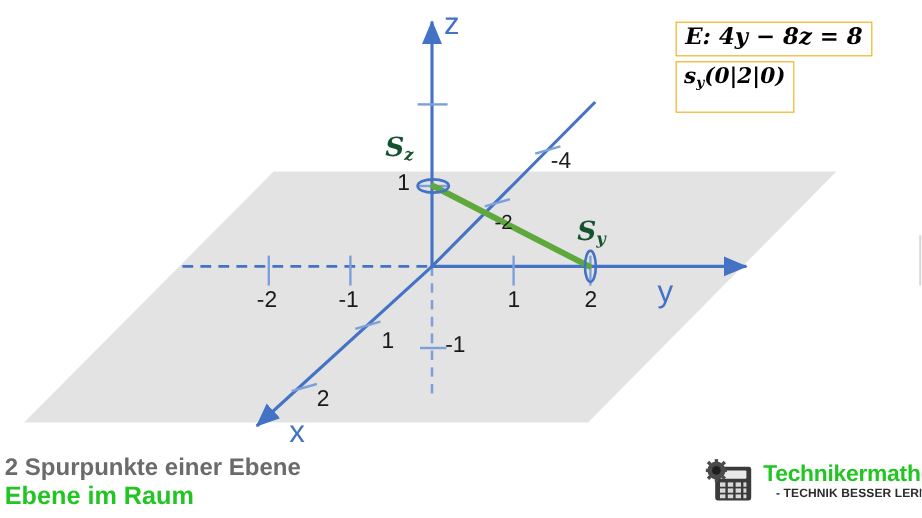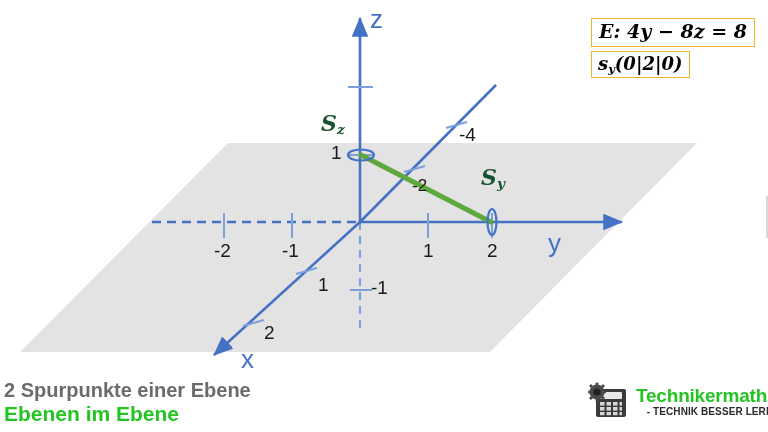--- a/index.html
+++ b/index.html
@@ -27,38 +27,37 @@
   }
 
   
   .formula-stack {
     position: absolute;
     left: 563px;
     top: 18px;
     display: flex;
     flex-direction: column;
     align-items: flex-start;
-    margin-left: 28px;
   }
   .formula-box {
     border: 1.6px solid #f0b323;
     background: #ffffff;
     padding: 2px 7px 3px 7px;
     font-family: "DejaVu Serif", serif;
     font-weight: bold;
     font-style: italic;
     font-size: 19px;
     color: #000000;
     line-height: 1.15;
     white-space: nowrap;
     margin-bottom: 4px;
   }
   .formula-box.small {
     font-size: 18px;
-    padding: 2px 6px 1px 6px;
+    padding: 2px 6px 18px 6px;
   }
   .formula-box sub {
     font-size: 0.64em;
     vertical-align: -0.28em;
   }
 
   
   .tick-label {
     position: absolute;
     font-family: "Liberation Sans", sans-serif;
@@ -228,26 +227,26 @@
   <div class="tick-label" style="left:264px; top:322px;">2</div>
   <div class="tick-label small" style="left:412px; top:176px;">-2</div>
   <div class="tick-label" style="left:459px; top:124px;">-4</div>
 
   <div class="tick-label" style="left:331px; top:142px;">1</div>
   <div class="tick-label" style="left:371px; top:277px;">-1</div>
 
   <div class="point-label" style="left:321px; top:110px;">
     <span>S<sub>z</sub></span>
   </div>
-  <div class="point-label" style="left:481px; top:164px;text-align:right;">
+  <div class="point-label" style="left:481px; top:180px;text-align:right;">
     <span>S<sub>y</sub></span>
   </div>
 
   <div class="caption caption-top">2 Spurpunkte einer Ebene</div>
-  <div class="caption caption-bottom">Ebenen im Ebene</div>
+  <div class="caption caption-bottom">Ebene im Raum</div>
 
   <div class="logo">
     <svg class="logo-mark" viewBox="0 0 46 40" xmlns="http://www.w3.org/2000/svg">
       <rect x="10" y="8" width="30" height="28" rx="2" fill="#3a3a3a"></rect>
       <rect x="14" y="11" width="22" height="7" rx="1" fill="#e8e8e8"></rect>
       <g fill="#d8d8d8">
         <rect x="14" y="21" width="4.5" height="3.6"></rect>
         <rect x="20.5" y="21" width="4.5" height="3.6"></rect>
         <rect x="27" y="21" width="4.5" height="3.6"></rect>
         <rect x="33.5" y="21" width="2.5" height="3.6"></rect>

